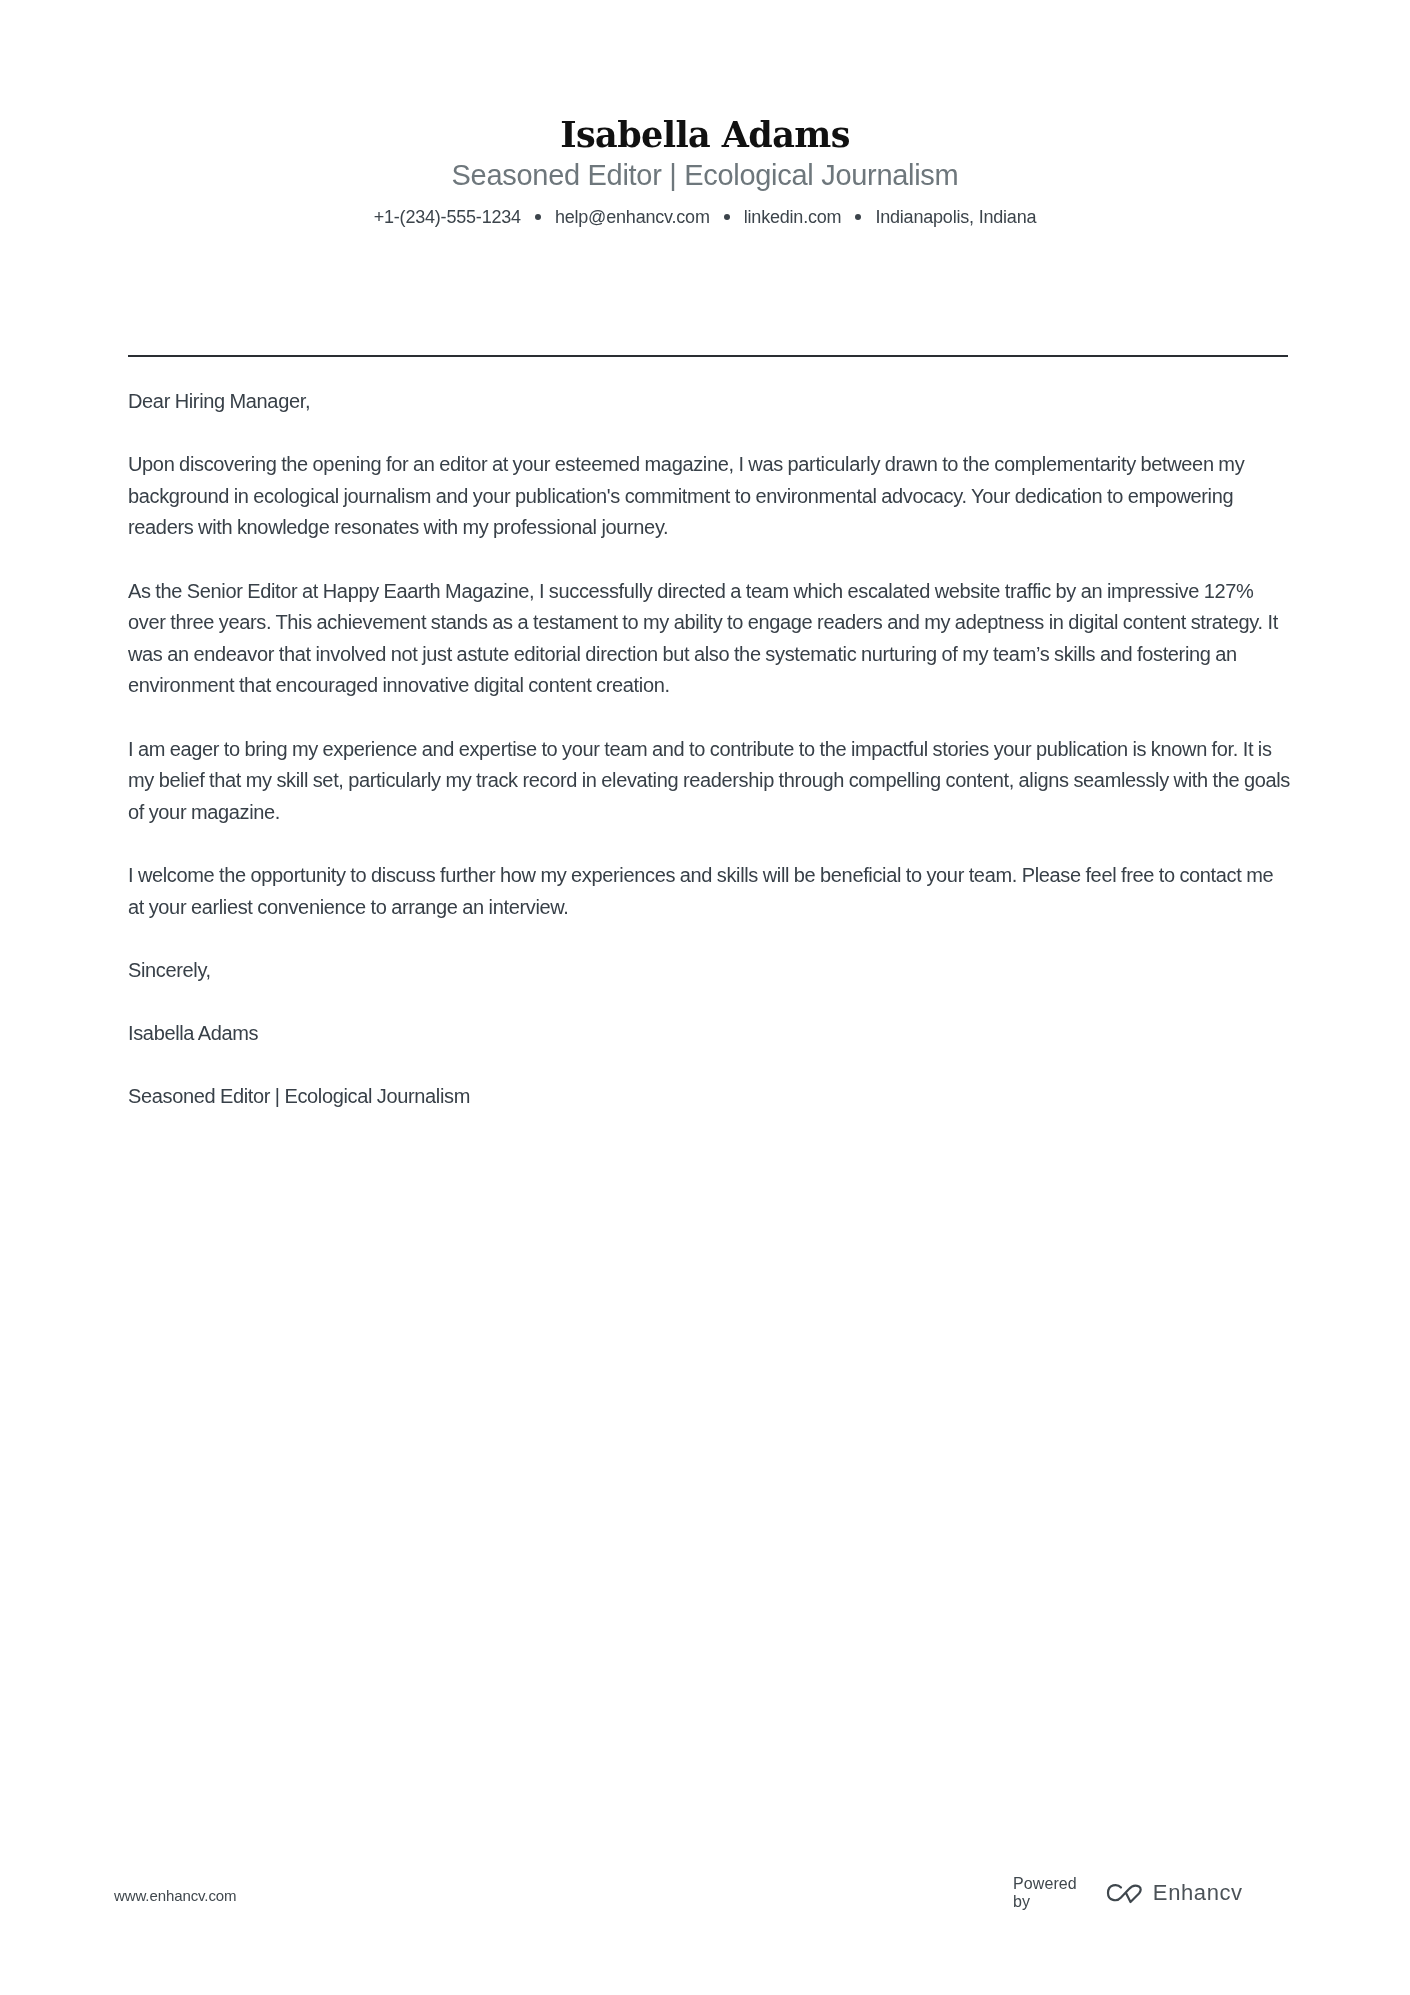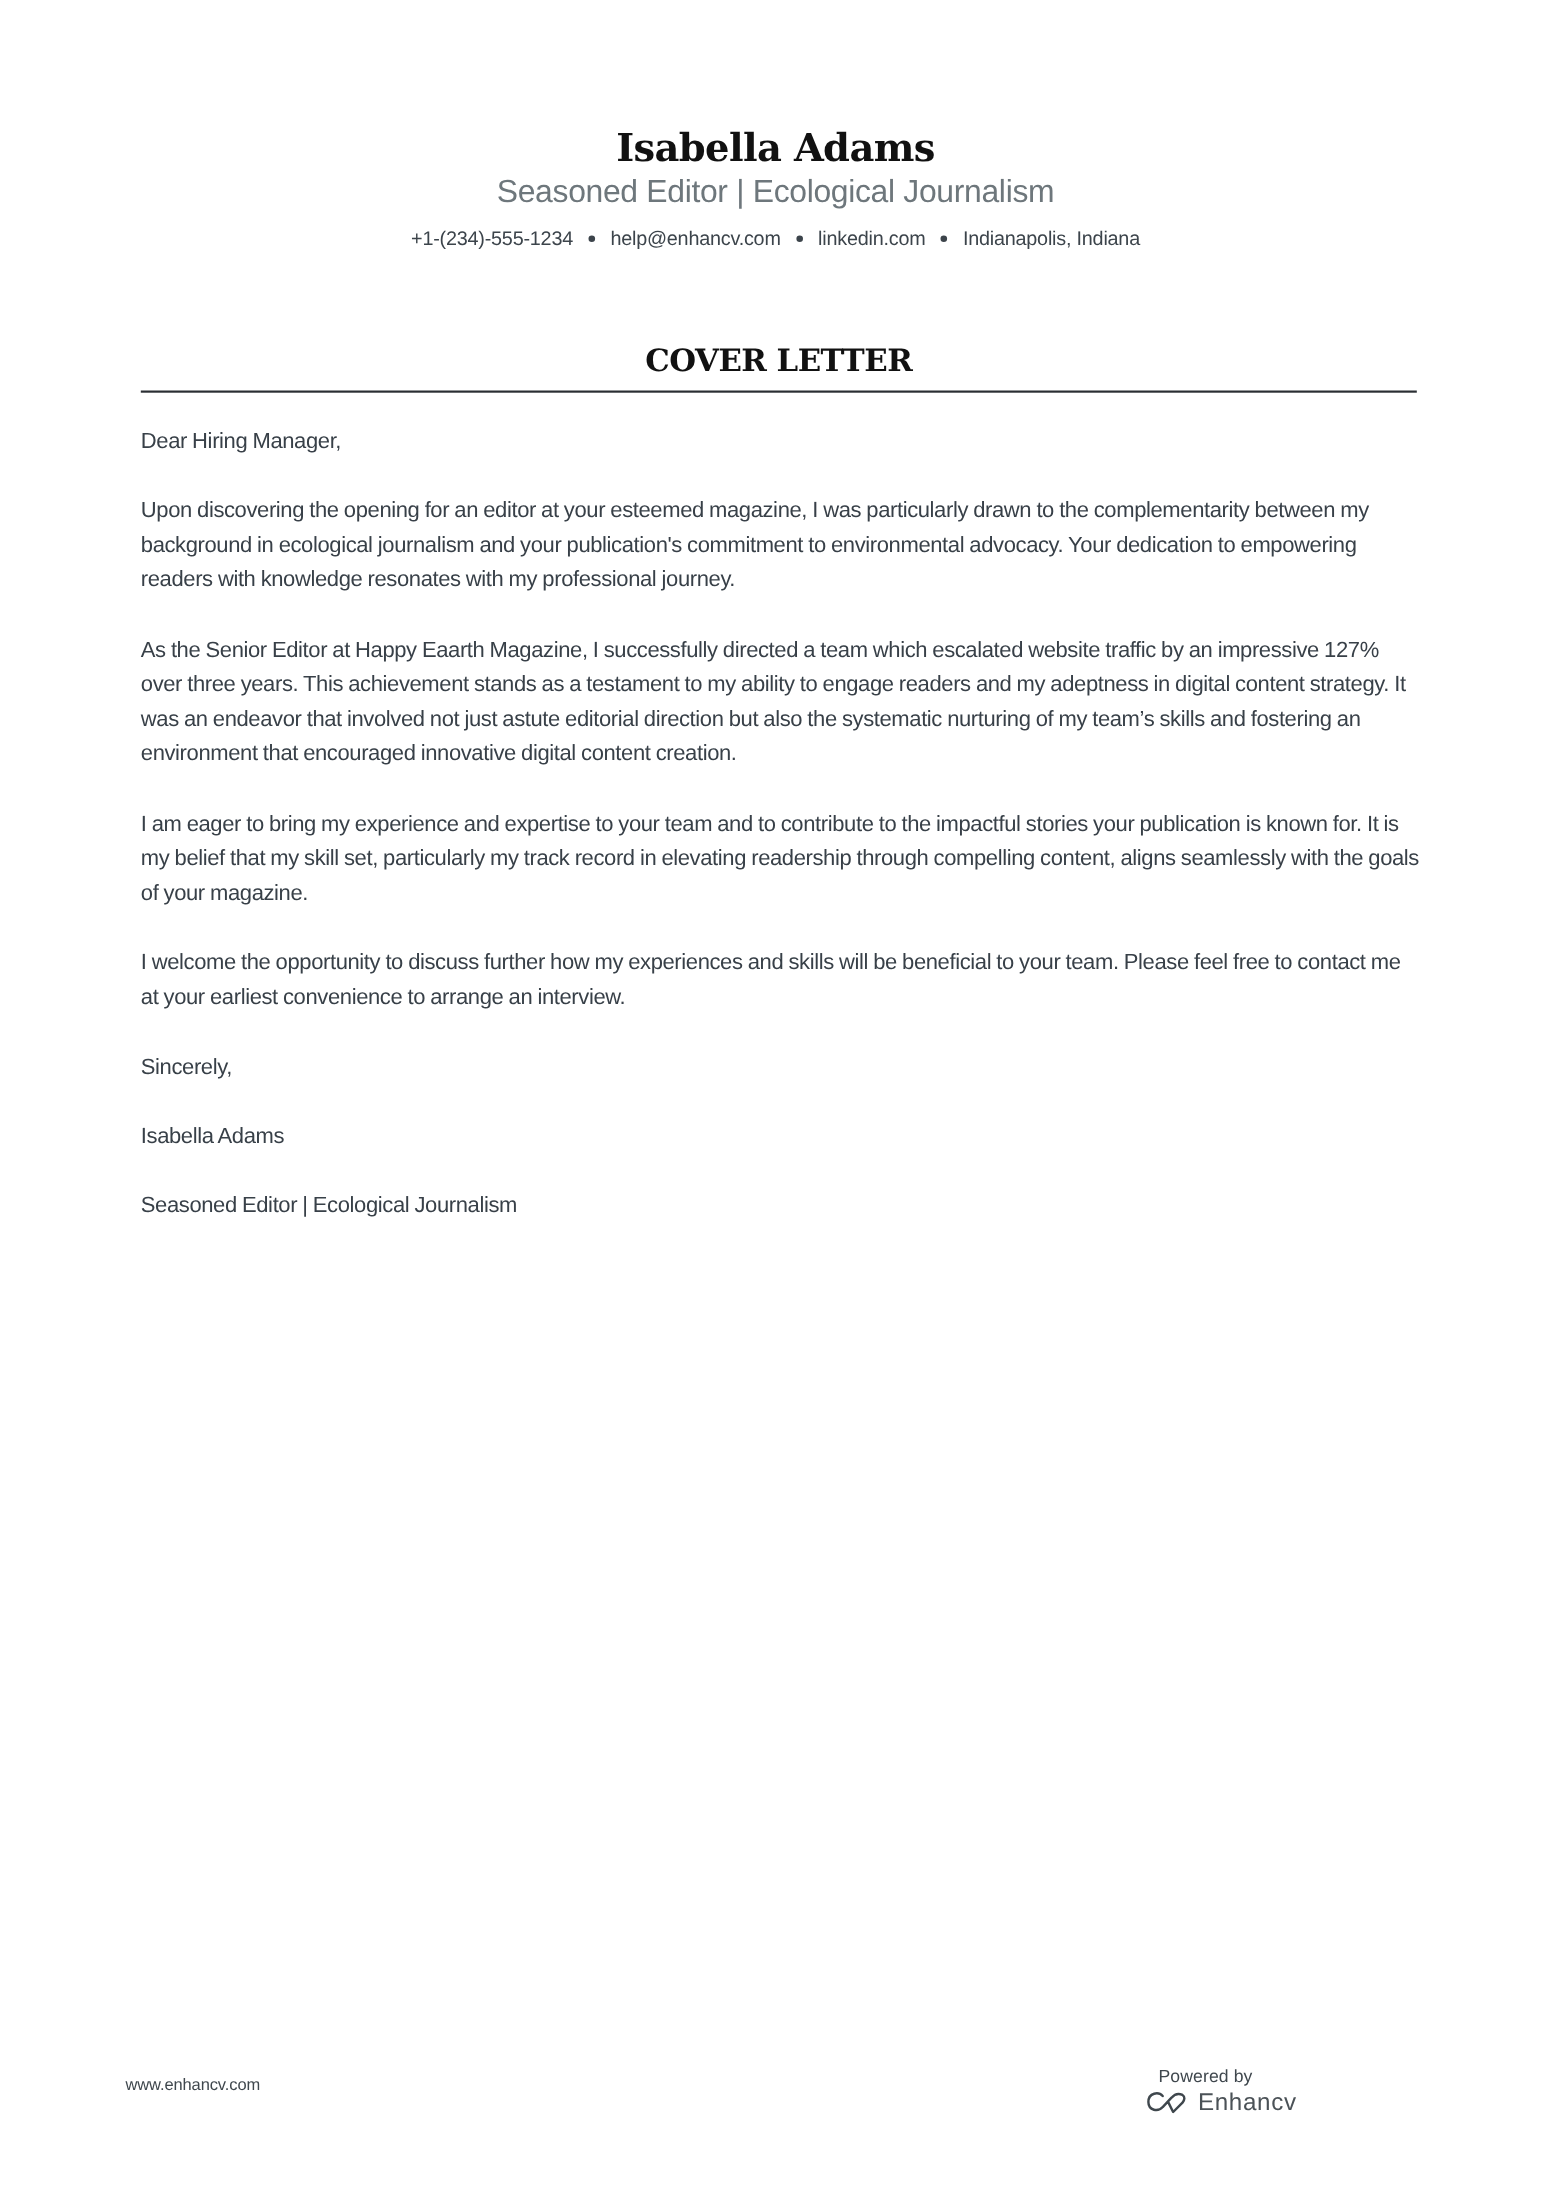--- a/index.html
+++ b/index.html
@@ -110,21 +110,20 @@
       color: #3f474d;
       letter-spacing: -0.1px;
     }
     .footer-right {
       position: absolute;
       left: 1013px;
       top: 1880px;
       height: 26px;
       display: flex;
       align-items: center;
-      flex-direction: column;
     }
     .powered {
       font-size: 16px;
       color: #3f474d;
       letter-spacing: 0.1px;
     }
     .logo {
       display: flex;
       align-items: center;
       margin-left: 28px;
@@ -146,23 +145,20 @@
 <div class="page">
 
   <div class="header">
     <h1 class="name">Isabella Adams</h1>
     <div class="subtitle">Seasoned Editor | Ecological Journalism</div>
     <div class="contacts">
       <span>+1-(234)-555-1234</span><span class="sep"></span><span>help@enhancv.com</span><span class="sep"></span><span>linkedin.com</span><span class="sep"></span><span>Indianapolis, Indiana</span>
     </div>
   </div>
 
-  <div class="section-title-wrap">
-    <h2 class="section-title">COVER LETTER</h2>
-  </div>
   <div class="rule"></div>
 
   <div class="letter">
     <p>Dear Hiring Manager,</p>
     <p>Upon discovering the opening for an editor at your esteemed magazine, I was particularly drawn to the complementarity between my background in ecological journalism and your publication's commitment to environmental advocacy. Your dedication to empowering readers with knowledge resonates with my professional journey.</p>
     <p>As the Senior Editor at Happy Eaarth Magazine, I successfully directed a team which escalated website traffic by an impressive 127% over three years. This achievement stands as a testament to my ability to engage readers and my adeptness in digital content strategy. It was an endeavor that involved not just astute editorial direction but also the systematic nurturing of my team’s skills and fostering an environment that encouraged innovative digital content creation.</p>
     <p>I am eager to bring my experience and expertise to your team and to contribute to the impactful stories your publication is known for. It is my belief that my skill set, particularly my track record in elevating readership through compelling content, aligns seamlessly with the goals of your magazine.</p>
     <p>I welcome the opportunity to discuss further how my experiences and skills will be beneficial to your team. Please feel free to contact me at your earliest convenience to arrange an interview.</p>
     <p>Sincerely,</p>
     <p>Isabella Adams</p>

